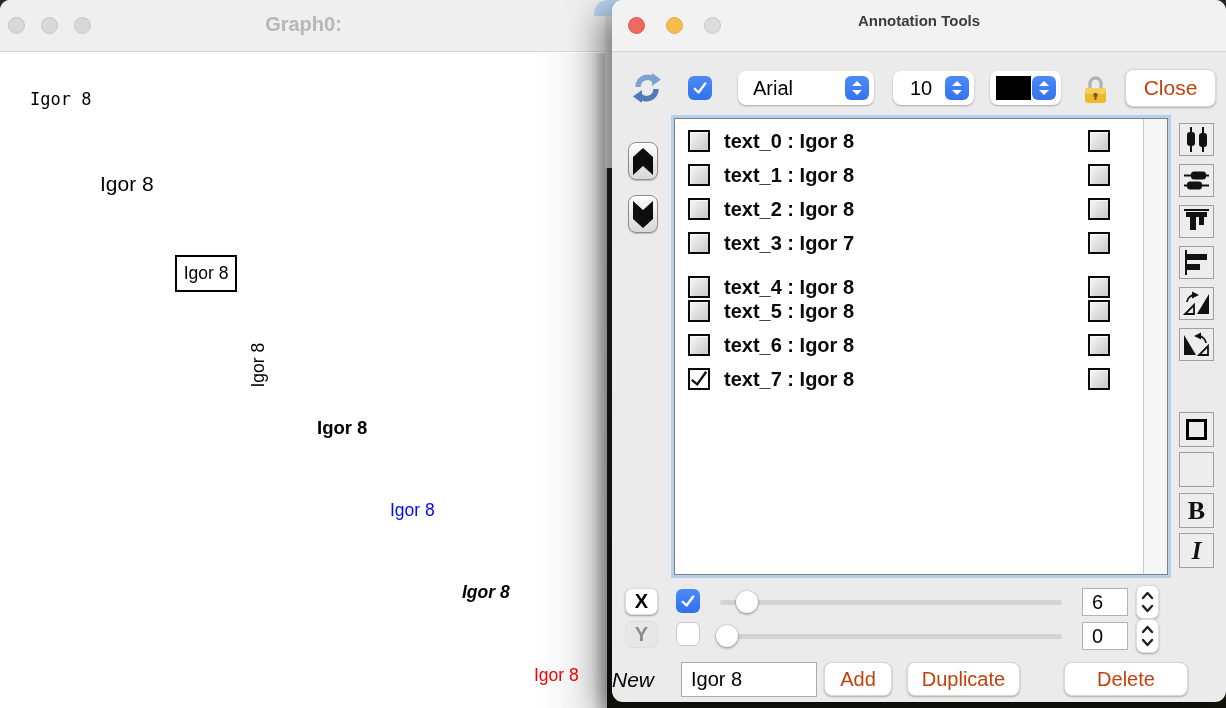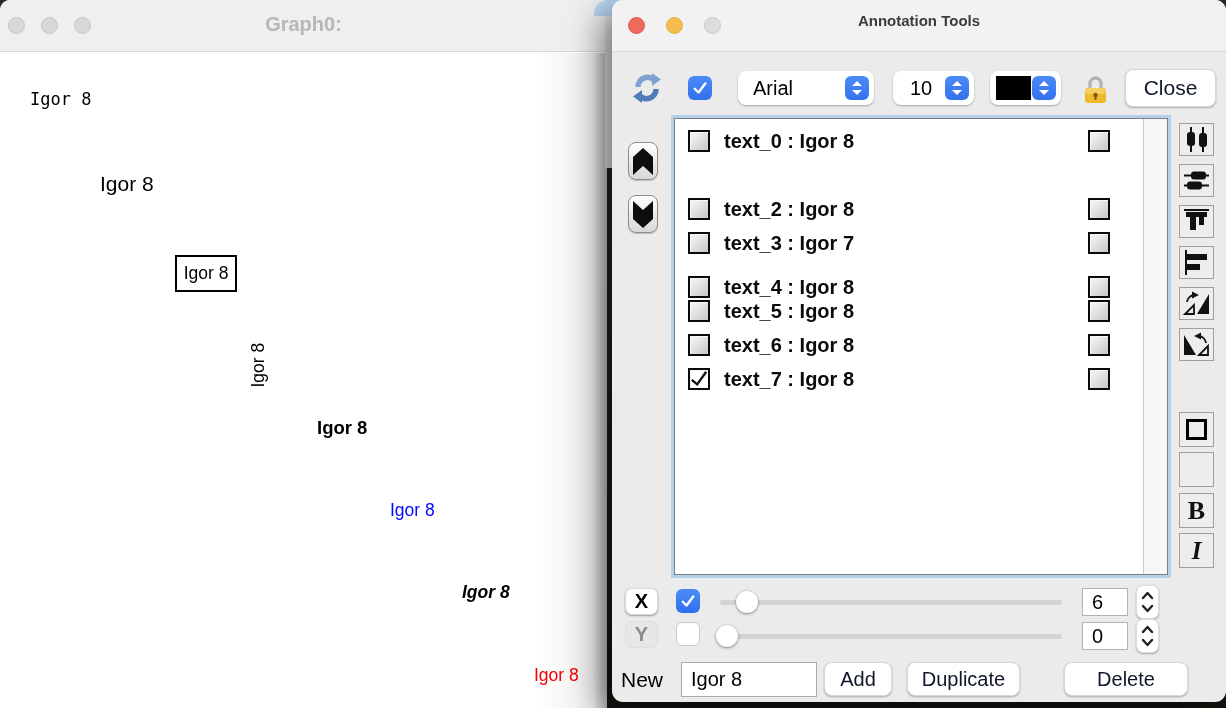--- a/index.html
+++ b/index.html
@@ -30,21 +30,21 @@
 
   
   .anno-win { position:absolute; left:612px; top:0; width:614px; height:702px; background:#ebebeb; border-radius:11px; z-index:3; box-shadow:-10px 12px 34px rgba(0,0,0,.5); overflow:hidden; }
   .anno-titlebar { position:relative; height:52px; background:#f2f2f2; border-bottom:1px solid #d6d6d6; }
   .anno-titlebar .title { position:absolute; left:0; right:0; top:12px; text-align:center; font-size:15px; font-weight:bold; color:#3c3c3c; }
   .tl.red { background:#ee6a5f; border:1px solid #dd5a50; }
   .tl.yellow { background:#f5bd4f; border:1px solid #e4ac40; }
   .tl.gray { background:#dcdcdc; border:1px solid #cacaca; }
 
   
-  .mac-btn { position:absolute; background:#fff; border-radius:9px; border:0.5px solid #d6d6d6; box-shadow:0 1px 2px rgba(0,0,0,.28); color:#0f172a; display:flex; align-items:center; justify-content:center; cursor:default; font-family:"Liberation Sans",sans-serif; }
+  .mac-btn { position:absolute; background:#fff; border-radius:9px; border:0.5px solid #d6d6d6; box-shadow:0 1px 2px rgba(0,0,0,.28); color:#c2410c; display:flex; align-items:center; justify-content:center; cursor:default; font-family:"Liberation Sans",sans-serif; }
   .popup { position:absolute; background:#fff; border-radius:8px; box-shadow:0 1px 2px rgba(0,0,0,.3); display:flex; align-items:center; }
   .popup .plabel { font-size:20px; color:#000; padding-left:15px; flex:1; }
   .popup .stepper-blue { width:24px; height:24px; border-radius:6px; background:linear-gradient(#4b8bf8,#3572ee); margin-right:5px; display:flex; align-items:center; justify-content:center; }
   .chk { position:absolute; width:24px; height:24px; border-radius:6px; }
   .chk.on { background:linear-gradient(#4b8bf8,#3070ed); display:flex; align-items:center; justify-content:center; }
   .chk.off { background:#fff; border:1px solid #c9c9c9; }
   .swatch { width:35px; height:24px; background:#000; margin-left:6px; }
 
   
   .list { position:absolute; left:62px; top:118px; width:494px; height:457px; background:#fff; border:1px solid #7f7f7f; box-shadow:0 0 0 3px #b5d0eb; }
@@ -68,21 +68,21 @@
   
   .axis-btn { position:absolute; left:13px; width:33px; height:27px; border-radius:7px; font-size:20px; font-weight:bold; display:flex; align-items:center; justify-content:center; }
   .axis-btn.on { background:#fff; color:#000; box-shadow:0 1px 2px rgba(0,0,0,.35); border:0.5px solid #d9d9d9; }
   .axis-btn.off { background:#e7e7e7; color:#8d8d8d; border:0.5px solid #dedede; }
   .track { position:absolute; left:108px; width:342px; height:5px; border-radius:3px; background:#d3d3d3; }
   .thumb { position:absolute; width:22px; height:22px; border-radius:50%; background:#fff; box-shadow:0 1px 3px rgba(0,0,0,.4), 0 0 0 0.5px rgba(0,0,0,.08); }
   .valbox { position:absolute; left:470px; width:46px; height:28px; border:1px solid #b2b2b2; background:#fff; font-size:20px; color:#000; padding-left:9px; font-family:"Liberation Sans",sans-serif; }
   .numstep { position:absolute; left:524px; width:23px; height:34px; background:#fff; border-radius:7px; box-shadow:0 1px 2px rgba(0,0,0,.3); border:0.5px solid #dcdcdc; display:flex; flex-direction:column; align-items:center; justify-content:center; }
 
   
-  .newlabel { position:absolute; left:9px; top:668px; font-size:21px; color:#000; }
+  .newlabel { position:absolute; left:0; top:668px; font-size:21px; color:#000;font-style:italic; }
   .newinput { position:absolute; left:69px; top:662px; width:136px; height:35px; border:1px solid #ababab; background:#fff; font-size:20px; padding-left:9px; font-family:"Liberation Sans",sans-serif; color:#000; }
   .footer-btn { top:662px; height:34px; font-size:20px; border-radius:8px; }
 </style>
 </head>
 <body>
 
 <div id="screen">
 
   <div class="graph-win">
     <div class="graph-titlebar">
@@ -181,20 +181,25 @@
           <polygon points="10,27 20,18 20,0 10,9 0,0 0,18" fill="#0d0d0d"></polygon>
         </svg>
     </button>
 
     <div class="list">
       <div class="scrollstrip"></div>
 
       <div class="lrow" style="top:6px">
         <span class="igor-chk"></span>
         <span class="llabel">text_0 : Igor 8</span>
+        <span class="igor-chk rside"></span>
+      </div>
+      <div class="lrow" style="top:40px">
+        <span class="igor-chk"></span>
+        <span class="llabel">text_1 : Igor 8</span>
         <span class="igor-chk rside"></span>
       </div>
       <div class="lrow" style="top:74px">
         <span class="igor-chk"></span>
         <span class="llabel">text_2 : Igor 8</span>
         <span class="igor-chk rside"></span>
       </div>
       <div class="lrow" style="top:108px">
         <span class="igor-chk"></span>
         <span class="llabel">text_3 : Igor 7</span>

